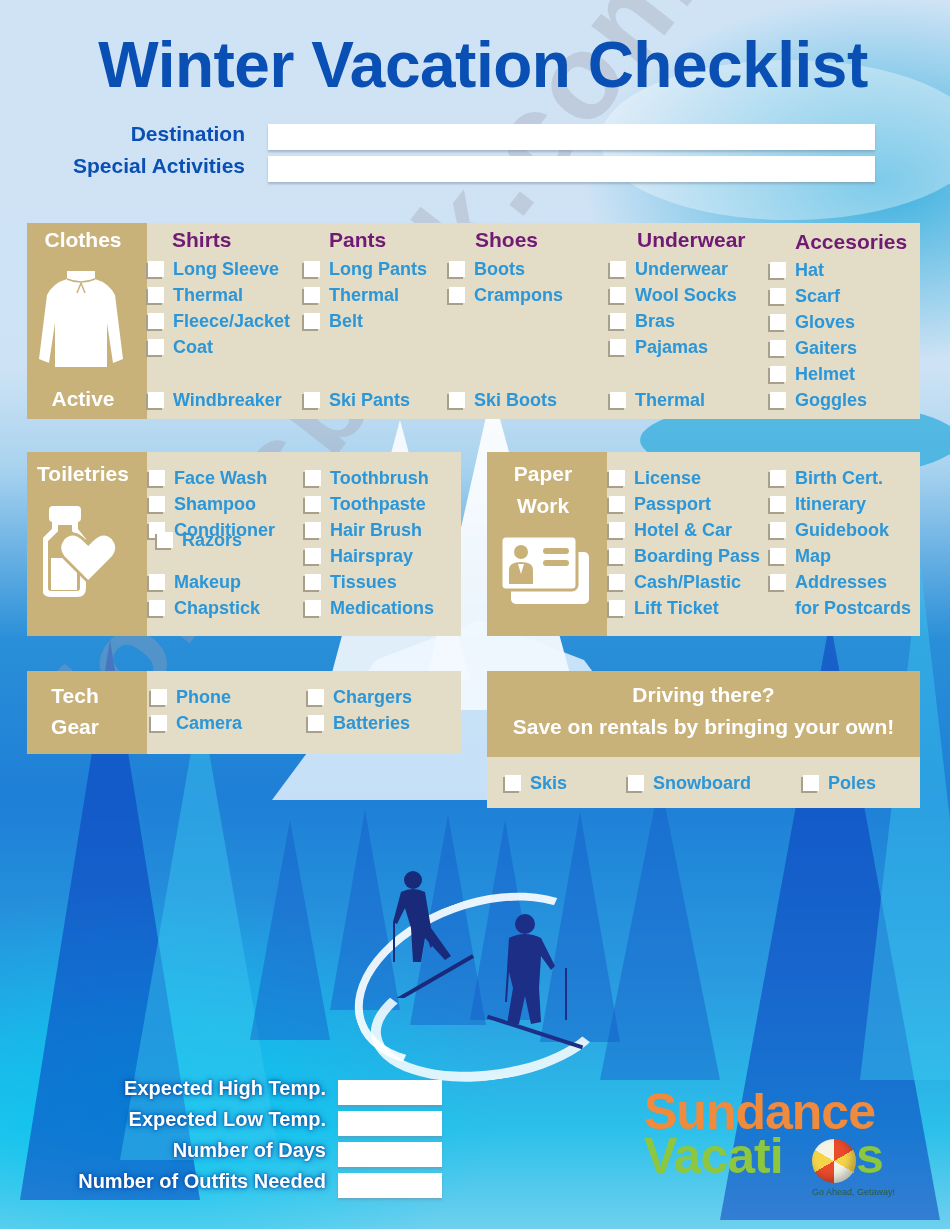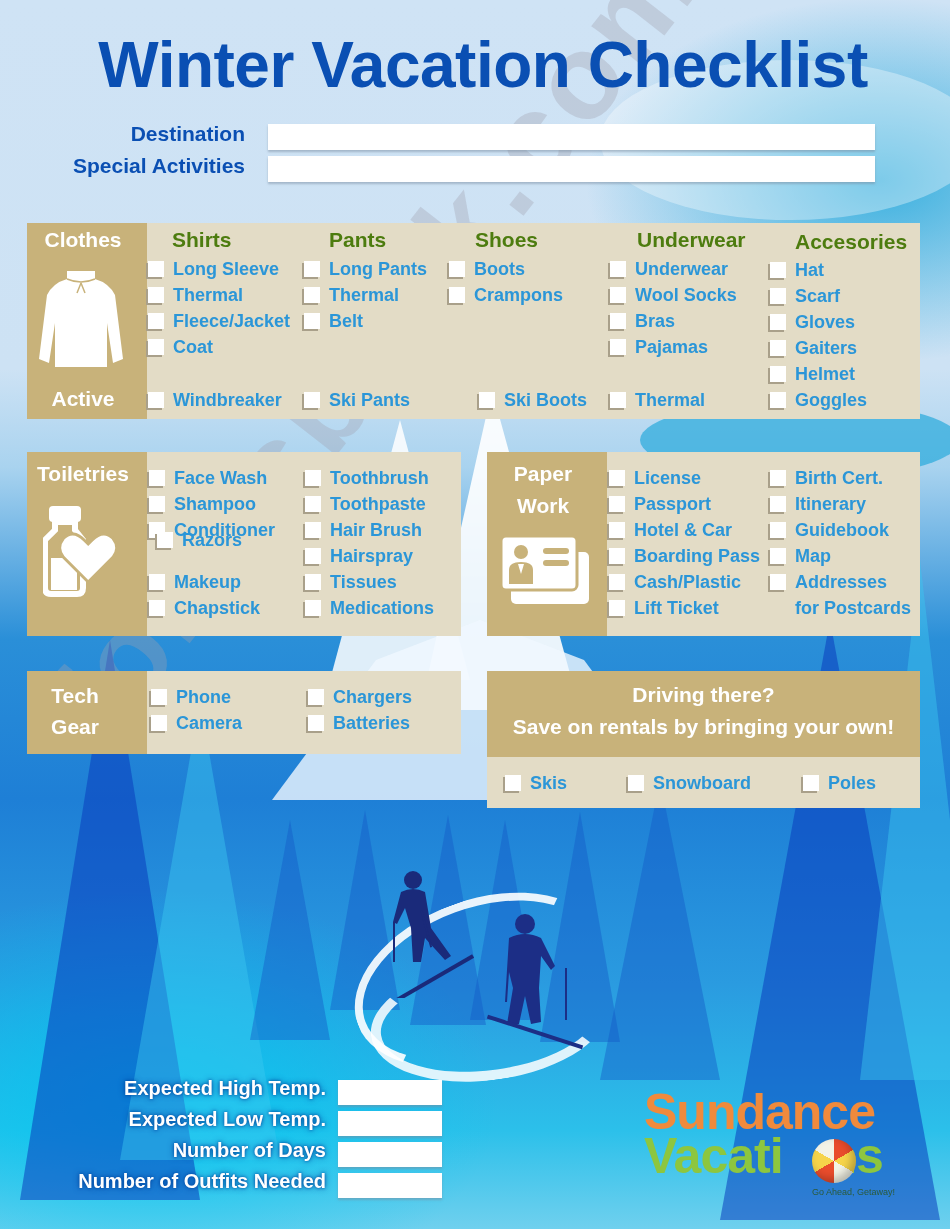--- a/index.html
+++ b/index.html
@@ -44,21 +44,21 @@
       background: #fff; border: none; box-shadow: 0 2px 2px rgba(120,140,160,0.5);
     }
 
     
     .box { position: absolute; background: #e3dcc6; }
     .box-side {
       position: absolute; left: 0; top: 0; bottom: 0; width: 120px;
       background: #c8b27a; color: #fff;
     }
     .side-label { position: absolute; left: 0; width: 112px; text-align: center; font-size: 21px; font-weight: bold; color: #fff; }
-    .cat-head { position: absolute; font-size: 21px; font-weight: bold; color: #4d7c0f; white-space: nowrap; }
+    .cat-head { position: absolute; font-size: 21px; font-weight: bold; color: #701a75; white-space: nowrap; }
     .item {
       position: absolute; display: flex; align-items: center; height: 24px;
       font-size: 18px; font-weight: bold; color: #2b96d8; white-space: nowrap; cursor: pointer;
     }
     .cb {
       display: inline-block; width: 16px; height: 16px; background: #fff;
       box-shadow: -2px 2px 0 #a9a08a; margin-right: 9px; flex: 0 0 auto;
     }
     .icon { position: absolute; }
 
@@ -187,21 +187,21 @@
 
   <div class="cat-head" style="left:448px;top:5px;">Shoes</div>
   <label class="item" style="left:422px;top:34px;">
       <span class="cb"></span>
       <span>Boots</span>
     </label>
   <label class="item" style="left:422px;top:60px;">
       <span class="cb"></span>
       <span>Crampons</span>
     </label>
-  <label class="item" style="left:422px;top:165px;margin-left:30px;">
+  <label class="item" style="left:422px;top:165px;">
       <span class="cb"></span>
       <span>Ski Boots</span>
     </label>
 
   <div class="cat-head" style="left:610px;top:5px;">Underwear</div>
   <label class="item" style="left:583px;top:34px;">
       <span class="cb"></span>
       <span>Underwear</span>
     </label>
   <label class="item" style="left:583px;top:60px;">

